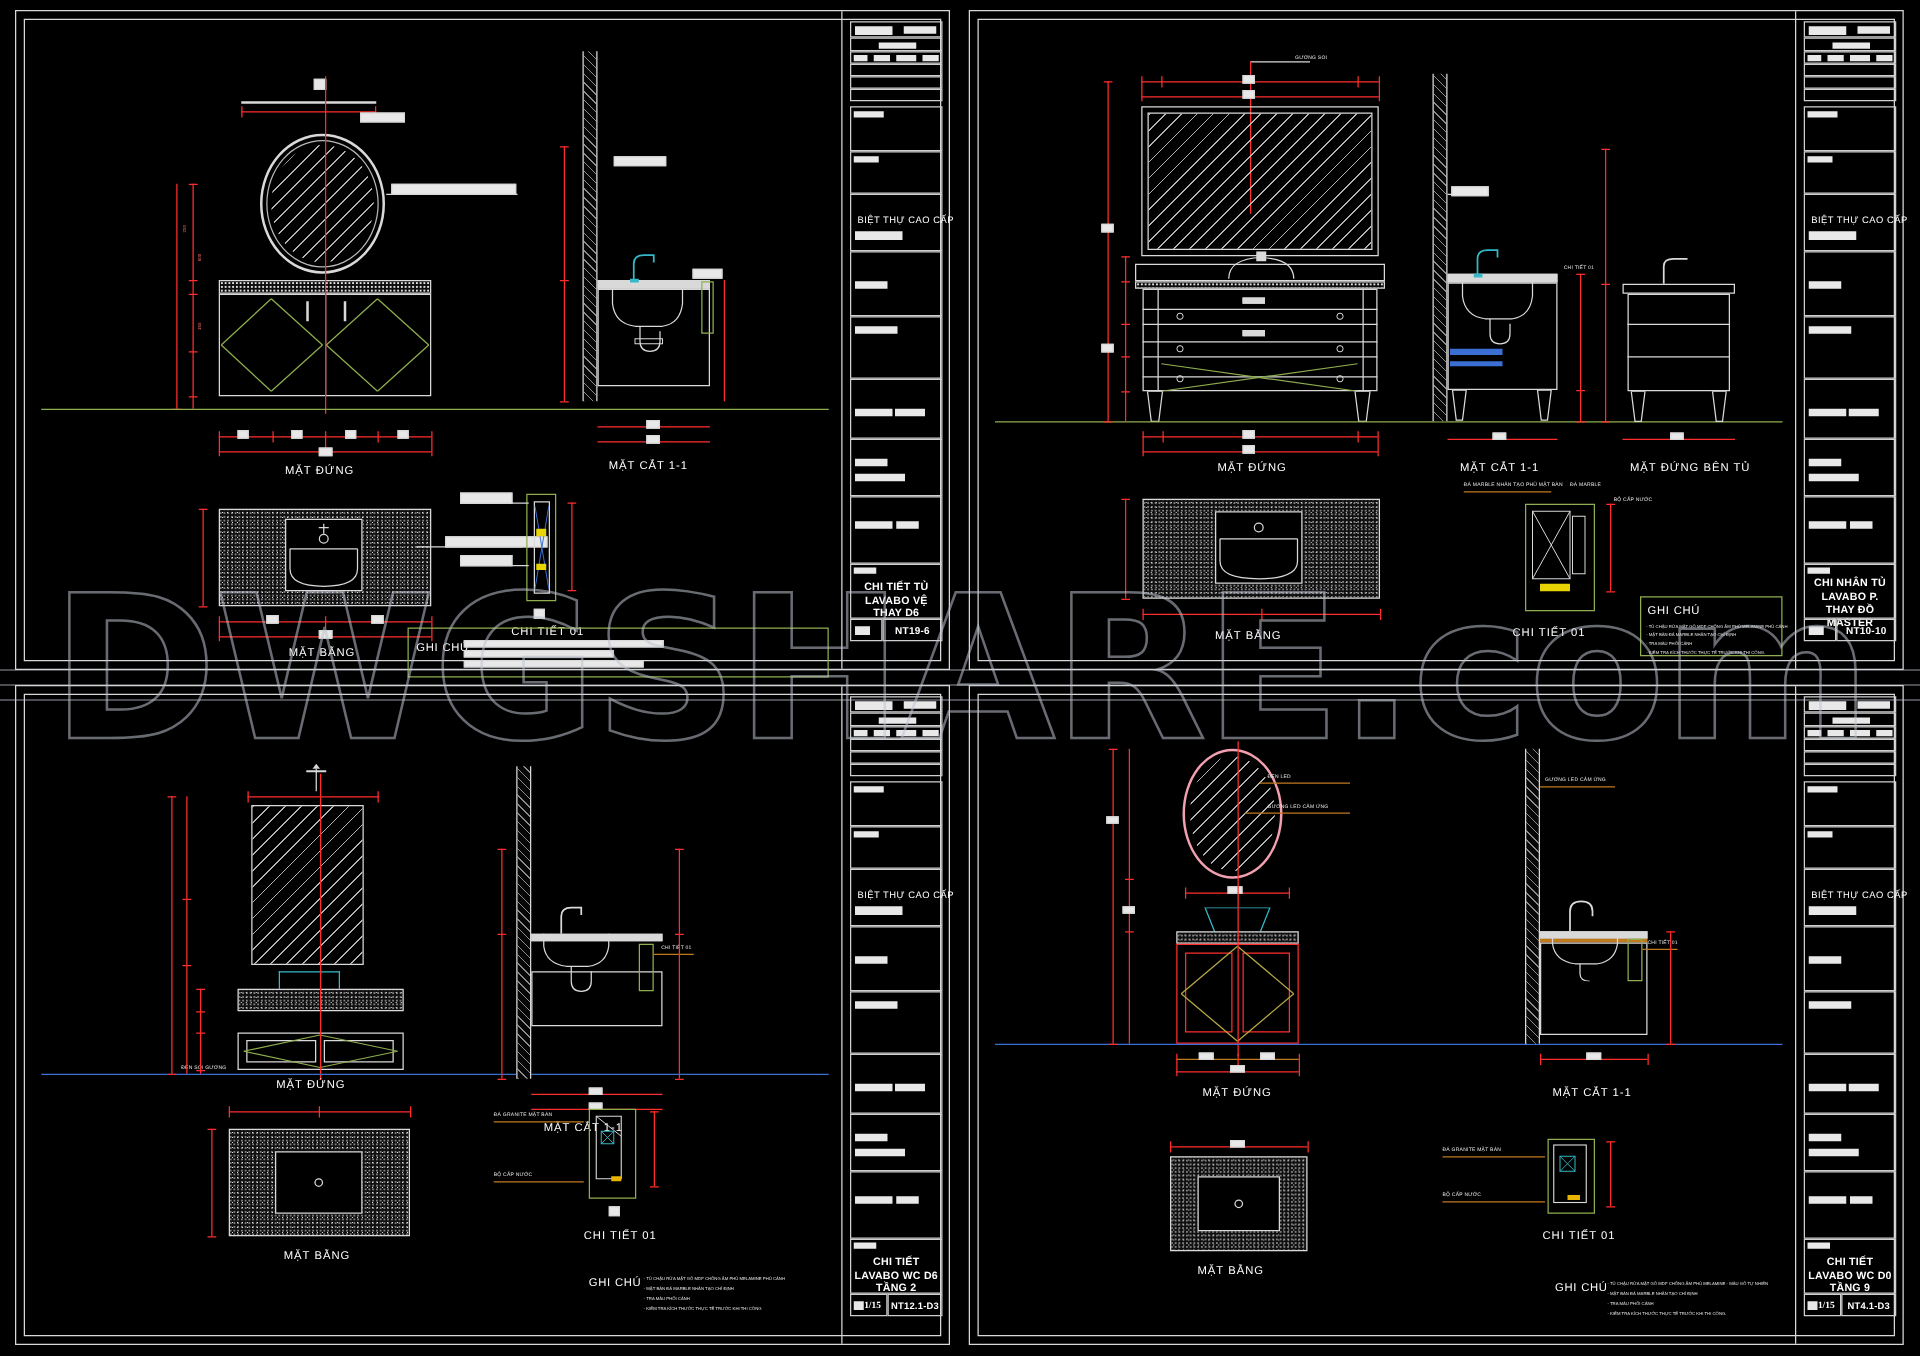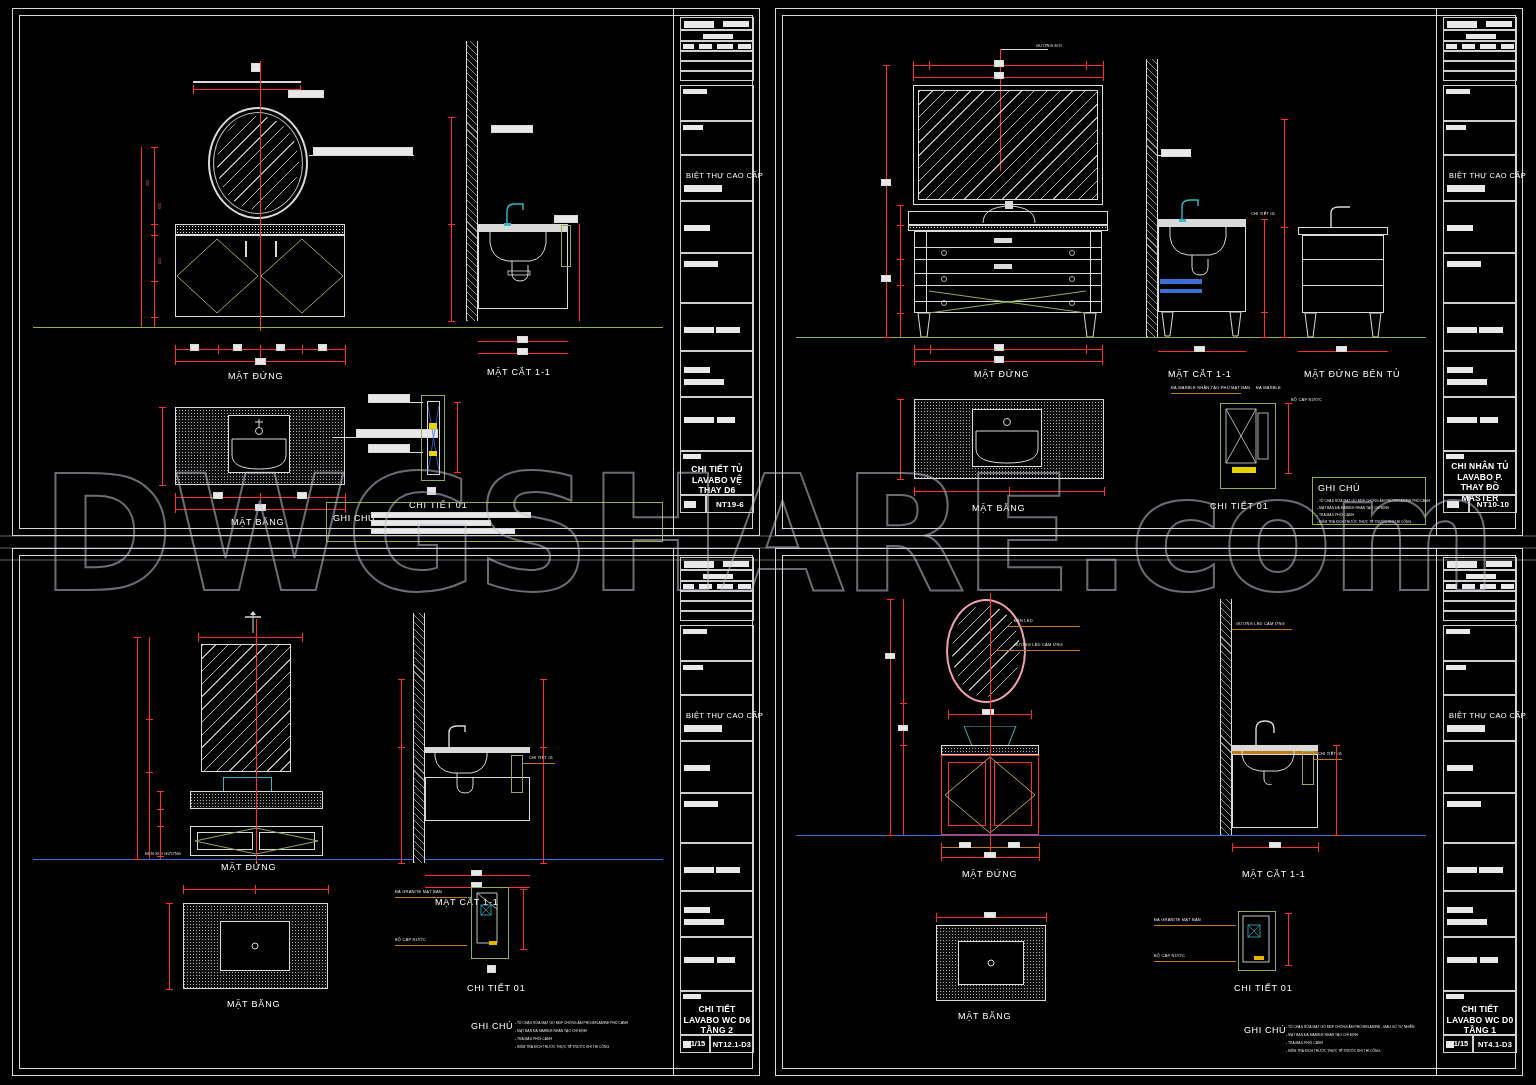--- a/index.html
+++ b/index.html
@@ -92,20 +92,21 @@
     font-weight: 700;
     text-align: center;
     letter-spacing: .2px;
   }
   .tb-scale {
     position: absolute;
     color: #ffffff;
     font-size: 7.5px;
     font-weight: 700;
     text-align: center;
+    font-family: Liberation Serif, serif;
   }
 
   
   .wline { position: absolute; background: #d9d9d9; }
   .rline { position: absolute; background: #ff2d2d; }
   .gline { position: absolute; background: #8fae4f; }
   .cline { position: absolute; background: #35b9c9; }
   .oline { position: absolute; background: #c07a1e; }
   .bline { position: absolute; background: #3b6fd4; }
 
@@ -946,21 +947,21 @@
       <div class="tb-cell" style="left:6px; top:342px; width:74px; height:46px;"></div>
       <div class="tb-white" style="position:absolute; left:10px; top:358px; width:26px; height:6px;"></div>
       <div class="tb-white" style="position:absolute; left:10px; top:370px; width:40px; height:6px;"></div>
       <div class="tb-cell" style="left:6px; top:388px; width:74px; height:54px;"></div>
       <div class="tb-white" style="position:absolute; left:10px; top:408px; width:30px; height:6px;"></div>
       <div class="tb-white" style="position:absolute; left:43px; top:408px; width:18px; height:6px;"></div>
 
       <div class="tb-cell" style="left:6px; top:442px; width:74px; height:44px;">
         <div class="tb-white" style="position:absolute; left:2px; top:2px; width:18px; height:5px;"></div>
       </div>
-      <div class="tb-title" style="left:8px; top:455px; width:70px;">CHI TIẾT LAVABO WC D0 TẦNG 1</div>
+      <div class="tb-title" style="left:8px; top:455px; width:70px;">CHI TIẾT LAVABO WC D0 TẦNG 9</div>
 
       <div class="tb-cell" style="left:6px; top:486px; width:30px; height:18px;">
         <div class="tb-white" style="position:absolute; left:2px; top:5px; width:8px; height:7px;"></div>
       </div>
       <div class="tb-scale" style="left:12px; top:490px; width:24px;">1/15</div>
       <div class="tb-cell" style="left:36px; top:486px; width:44px; height:18px;"></div>
       <div class="tb-code" style="left:36px; top:491px; width:44px; font-size:7.5px;">NT4.1-D3</div>
     </div>
   </div>
 

